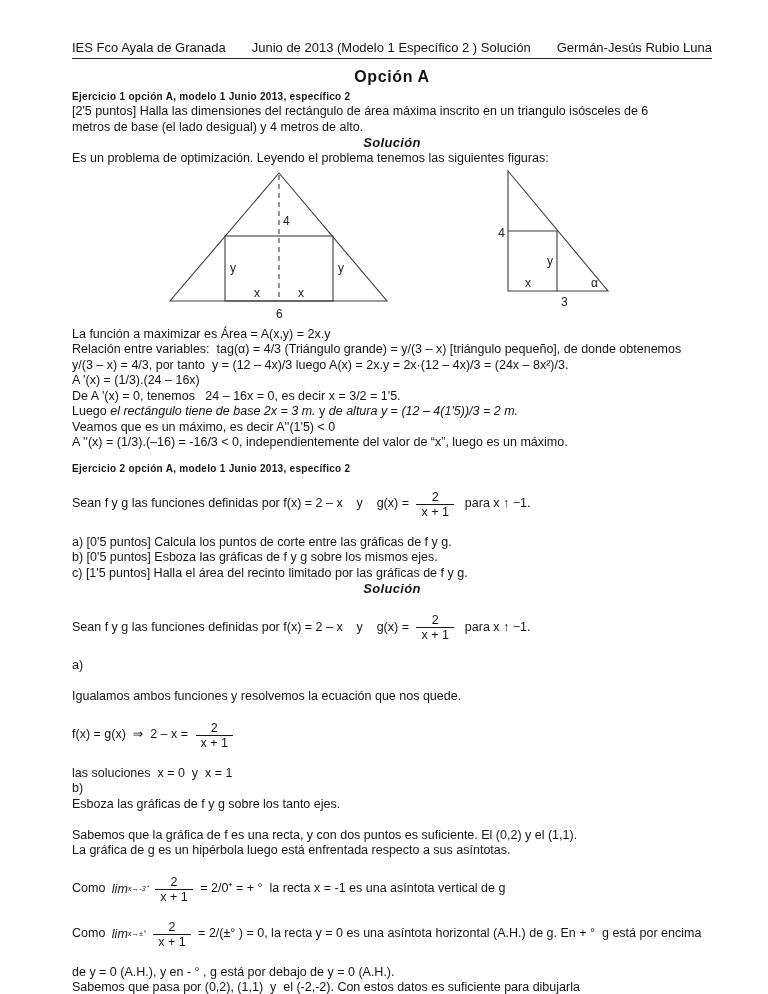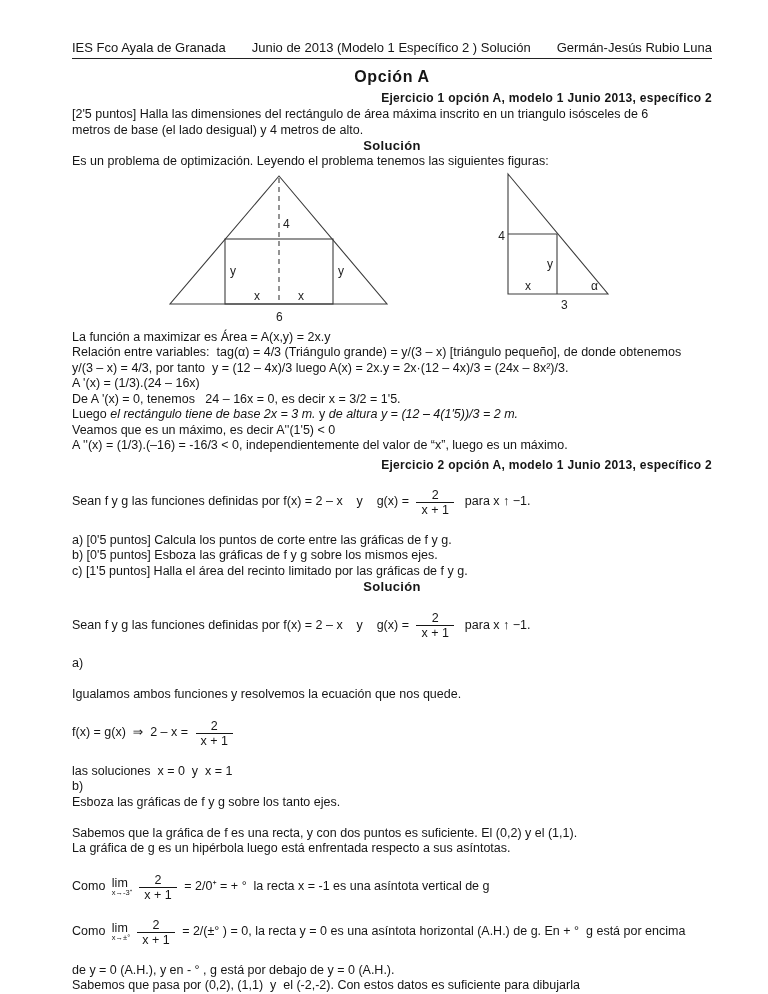--- a/index.html
+++ b/index.html
@@ -8,33 +8,33 @@
     font-family:"Liberation Sans",sans-serif;font-size:12.5px;color:#151515;
     margin:0 auto;overflow:hidden;
   }
   .content{position:absolute;left:72px;top:40px;width:640px;}
   .doc-header{
     display:flex;justify-content:space-between;align-items:baseline;
     font-family:Liberation Sans, sans-serif;font-size:13px;
     border-bottom:1.6px solid #222;padding-bottom:3px;
   }
   .opt-title{text-align:center;font-weight:bold;font-size:16px;letter-spacing:.6px;margin-top:9px;}
-  .ex-title{text-align:right;font-weight:bold;font-size:12px;letter-spacing:.3px;margin-top:5px;margin-bottom:2px;}
-  .center-bold{text-align:center;font-weight:bold;font-size:13px;letter-spacing:.3px;line-height:16px;}
+  .ex-title{text-align:left;font-weight:bold;font-size:10px;letter-spacing:.3px;margin-top:5px;margin-bottom:2px;}
+  .center-bold{text-align:center;font-weight:bold;font-size:13px;letter-spacing:.3px;line-height:16px;font-style:italic;}
   .line{line-height:15.5px;min-height:15.5px;white-space:pre-wrap;}
   .spacer{height:15.5px;}
   .figrow{position:relative;height:158px;margin-top:2px;}
   .figrow svg{position:absolute;top:0;}
   svg text{font-family:"Liberation Sans",sans-serif;font-size:12px;fill:#222;}
   svg .shape{fill:none;stroke:#3c3c3c;stroke-width:1.1;}
   .eqrow{display:flex;align-items:center;white-space:pre-wrap;line-height:15.5px;margin:16px 0;}
   .frac{display:inline-flex;flex-direction:column;align-items:center;line-height:14px;margin:0 4px;vertical-align:middle;}
   .frac .den{border-top:1.1px solid #151515;padding:0 5px;}
   .frac .num{padding:0 5px;}
-  .lim{display:inline-flex;flex-direction:column;line-height:11px;margin:0 3px;}
+  .lim{display:inline-flex;flex-direction:row;align-items:center;line-height:11px;margin:0 3px;font-style:italic;}
   .lim .sub{font-size:7.5px;line-height:8px;}
   .ital{font-style:italic;}
   .doc-footer{
     position:absolute;left:72px;width:640px;top:922px;
     display:flex;justify-content:space-between;
     font-family:"Liberation Serif",serif;font-size:12.5px;color:#222;
   }
 </style>
 </head>
 <body>
@@ -82,21 +82,21 @@
 
     <div class="line">La función a maximizar es Área = A(x,y) = 2x.y</div>
     <div class="line">Relación entre variables:  tag(α) = 4/3 (Triángulo grande) = y/(3 – x) [triángulo pequeño], de donde obtenemos</div>
     <div class="line">y/(3 – x) = 4/3, por tanto  y = (12 – 4x)/3 luego A(x) = 2x.y = 2x·(12 – 4x)/3 = (24x – 8x²)/3.</div>
     <div class="line">A '(x) = (1/3).(24 – 16x)</div>
     <div class="line">De A '(x) = 0, tenemos   24 – 16x = 0, es decir x = 3/2 = 1'5.</div>
     <div class="line"><span>Luego </span><span class="ital">el rectángulo tiene de base 2x = 3 m.</span><span> y </span><span class="ital">de altura y = (12 – 4(1'5))/3 = 2 m.</span></div>
     <div class="line">Veamos que es un máximo, es decir A''(1'5) &lt; 0</div>
     <div class="line">A ''(x) = (1/3).(–16) = -16/3 &lt; 0, independientemente del valor de “x”, luego es un máximo.</div>
 
-    <div class="ex-title" style="margin-top:4px">Ejercicio 2 opción A, modelo 1 Junio 2013, específico 2</div>
+    <div class="ex-title" style="margin-top:12px">Ejercicio 2 opción A, modelo 1 Junio 2013, específico 2</div>
 
     <div class="eqrow">
       <span>Sean f y g las funciones definidas por f(x) = 2 – x    y    g(x) = </span>
       <span class="frac"><span class="num">2</span><span class="den">x + 1</span></span>
       <span>  para x ↑ −1.</span>
     </div>
 
     <div class="line">a) [0'5 puntos] Calcula los puntos de corte entre las gráficas de f y g.</div>
     <div class="line">b) [0'5 puntos] Esboza las gráficas de f y g sobre los mismos ejes.</div>
     <div class="line">c) [1'5 puntos] Halla el área del recinto limitado por las gráficas de f y g.</div>

